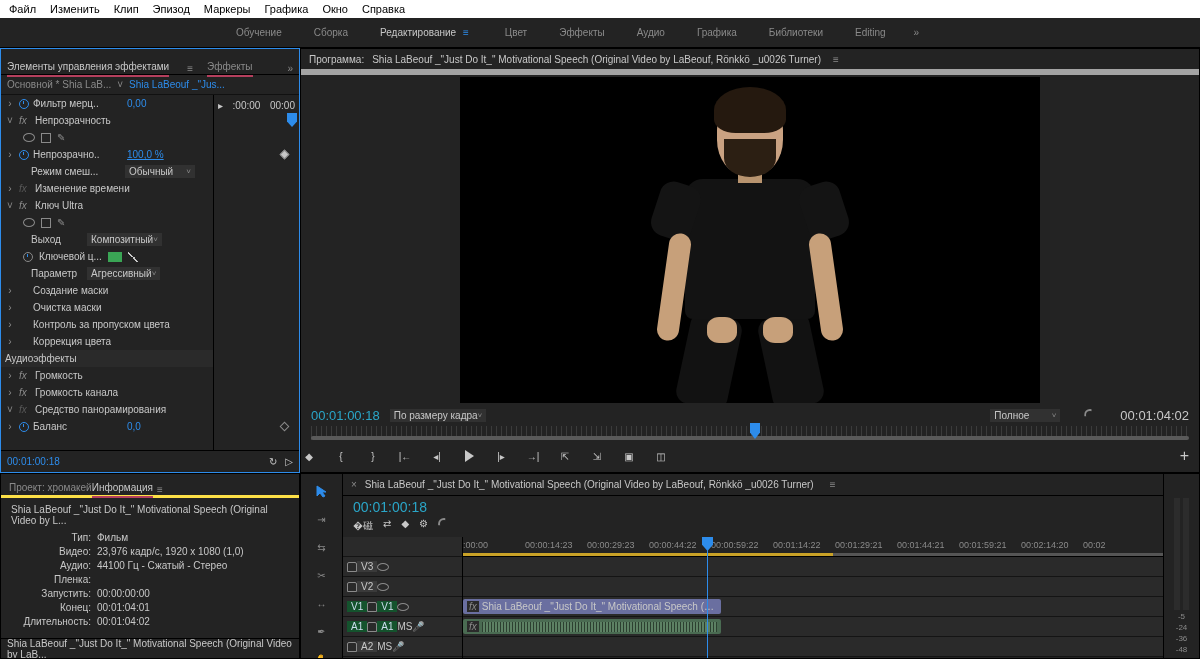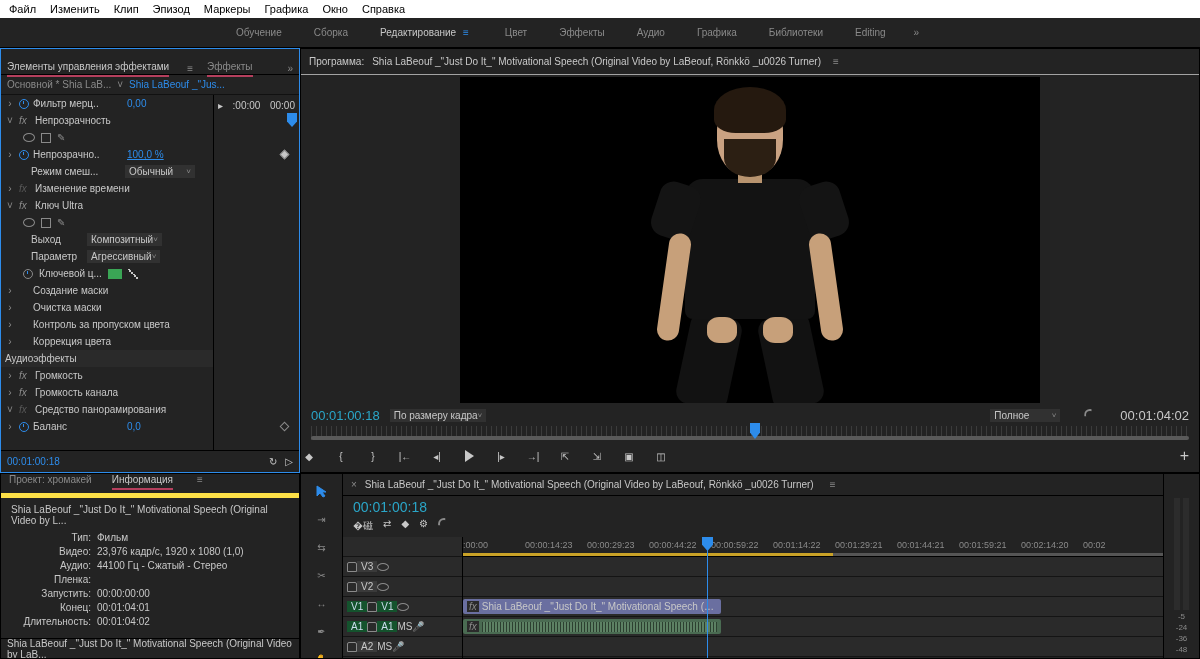--- a/index.html
+++ b/index.html
@@ -62,21 +62,21 @@
   .swatch{width:14px;height:10px;background:var(--green);}
   .eyedrop{width:10px;height:10px;background:linear-gradient(45deg,transparent 45%,var(--text) 45%,var(--text) 55%,transparent 55%);}
   .eff-ruler{position:absolute;top:0;right:0;width:86px;bottom:0;border-left:1px solid #000;background:var(--bg1);}
   .eff-ruler-head{height:20px;display:flex;align-items:center;justify-content:space-between;padding:0 4px;color:var(--text-dim);}
   .playhead-mini{position:absolute;top:18px;right:2px;width:10px;height:14px;background:var(--blue);clip-path:polygon(0 0,100% 0,100% 60%,50% 100%,0 60%);}
   .eff-foot{height:22px;border-top:1px solid #000;display:flex;align-items:center;padding:0 6px;}
   .eff-foot .tc{color:var(--blue);}
   .eff-foot .ricons{margin-left:auto;display:flex;gap:8px;color:var(--text-dim);}
   
   .prog{display:flex;flex-direction:column;}
-  .prog-head{height:26px;display:flex;align-items:center;padding:0 8px;gap:8px;border-bottom:1px solid #a3a3a3;color:var(--text-dim);}
+  .prog-head{height:26px;display:flex;align-items:center;padding:0 8px;gap:8px;border-bottom:6px solid #a3a3a3;color:var(--text-dim);}
   .prog-title{color:var(--text);}
   .monitor{flex:1;display:flex;align-items:center;justify-content:center;background:var(--bg1);}
   .video{width:580px;height:326px;background:#000;position:relative;overflow:hidden;}
   .person{position:absolute;left:50%;top:14px;transform:translateX(-50%);width:230px;height:312px;}
   .head{position:absolute;left:50%;top:0;transform:translateX(-50%);width:66px;height:84px;background:#caa282;border-radius:46% 46% 42% 42%;}
   .hair{position:absolute;left:50%;top:-4px;transform:translateX(-50%);width:72px;height:46px;background:#25190f;border-radius:50% 50% 30% 30%;}
   .beard{position:absolute;left:50%;top:48px;transform:translateX(-50%);width:52px;height:38px;background:#2c1f13;border-radius:0 0 50% 50%;}
   .neck{position:absolute;left:50%;top:76px;transform:translateX(-50%);width:24px;height:16px;background:#b8946f;}
   .torso{position:absolute;left:50%;top:88px;transform:translateX(-50%);width:130px;height:140px;background:#131313;border-radius:18px 18px 8px 8px;}
   .sleeveL,.sleeveR{position:absolute;top:92px;width:42px;height:56px;background:#141414;border-radius:14px;}
@@ -99,21 +99,21 @@
   .wrench{width:12px;height:12px;display:inline-block;position:relative;}
   .wrench::before{content:"";position:absolute;inset:0;border:2px solid var(--text-dim);border-radius:50%;clip-path:polygon(0 0,60% 0,60% 60%,0 60%);} 
   .prog-scrub{height:14px;margin:0 10px;background:repeating-linear-gradient(90deg,#3c3c3c 0,#3c3c3c 1px,transparent 1px,transparent 5px);position:relative;}
   .prog-scrub .ph{position:absolute;left:50%;top:-3px;width:10px;height:16px;background:var(--blue);clip-path:polygon(0 0,100% 0,100% 60%,50% 100%,0 60%);}
   .prog-scrub .bar{position:absolute;left:0;right:0;bottom:0;height:4px;background:#5a5a5a;border-radius:2px;}
   .prog-ctrls{height:32px;display:flex;align-items:center;justify-content:center;gap:16px;color:var(--text-dim);}
   .prog-ctrls .ico{width:16px;height:16px;display:inline-flex;align-items:center;justify-content:center;cursor:pointer;}
   .play{width:0;height:0;border-left:9px solid var(--text);border-top:6px solid transparent;border-bottom:6px solid transparent;}
   .plus{margin-left:auto;margin-right:10px;font-size:16px;}
   
-  .proj-head{height:24px;display:flex;align-items:flex-start;padding:0 8px;gap:20px;border-bottom:5px solid #fde047;}
+  .proj-head{height:24px;display:flex;align-items:flex-end;padding:0 8px;gap:0;border-bottom:3px solid #fde047;}
   .proj-body{flex:1;padding:6px 10px;color:var(--text-dim);}
   .proj-body .row{display:flex;gap:6px;height:14px;align-items:center;}
   .proj-body .lab{width:80px;text-align:right;}
   .proj-foot{height:20px;border-top:1px solid #000;display:flex;align-items:center;padding:0 6px;color:var(--text-dim);}
   
   .tl{display:grid;grid-template-columns:42px 1fr 36px;}
   .tl-tools{background:var(--bg1);border-right:1px solid #000;display:flex;flex-direction:column;align-items:center;gap:10px;padding-top:8px;}
   .tool{width:18px;height:18px;display:flex;align-items:center;justify-content:center;color:var(--text-dim);cursor:pointer;}
   .tool.active svg *{stroke:var(--blue);fill:var(--blue);}
   .tl-main{display:flex;flex-direction:column;background:var(--bg1);}
@@ -249,29 +249,29 @@
         </div>
       <div class="eff-row" style="padding-left:22px;gap:6px">
           <span class="oval"></span>
           <span class="sq"></span>
           <span style="color:var(--text-dim)">✎</span>
         </div>
       <div class="eff-row" style="padding-left:30px">
           <span style="width:52px">Выход</span>
           <span class="dd">Композитный</span>
         </div>
-      <div class="eff-row" style="padding-left:30px">
-          <span style="width:52px">Параметр</span>
-          <span class="dd">Агрессивный</span>
-        </div>
       <div class="eff-row" style="padding-left:22px;gap:6px">
           <span class="stopwatch" style="border-color:var(--text-dim)"></span>
           <span>Ключевой ц...</span>
           <span class="swatch"></span>
           <span class="eyedrop"></span>
+        </div>
+      <div class="eff-row" style="padding-left:30px">
+          <span style="width:52px">Параметр</span>
+          <span class="dd">Агрессивный</span>
         </div>
       <div class="eff-row">
           <span class="caret">›</span>
           <span style="padding-left:14px">Создание маски</span>
         </div>
       <div class="eff-row">
           <span class="caret">›</span>
           <span style="padding-left:14px">Очистка маски</span>
         </div>
       <div class="eff-row">

